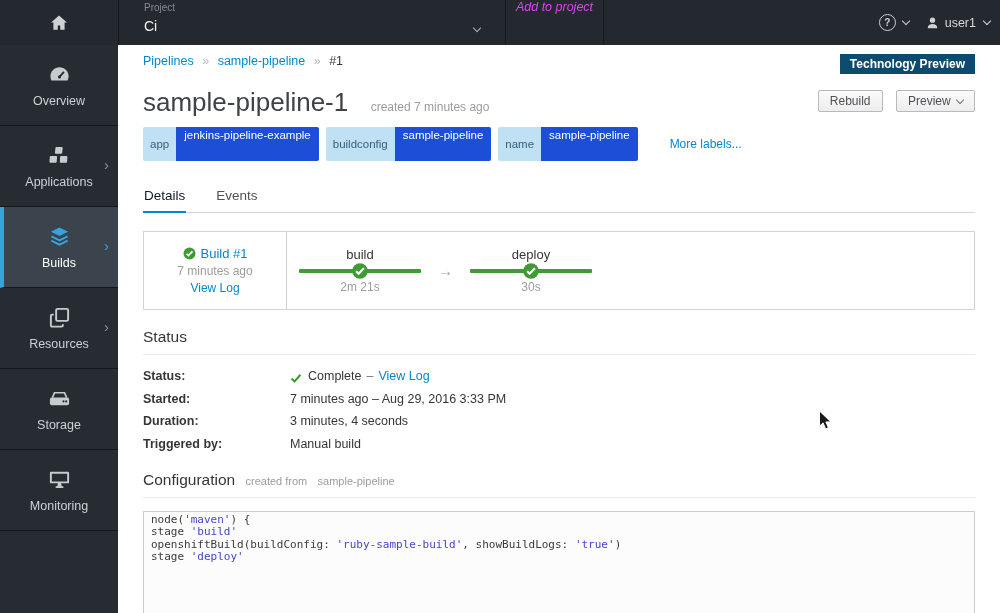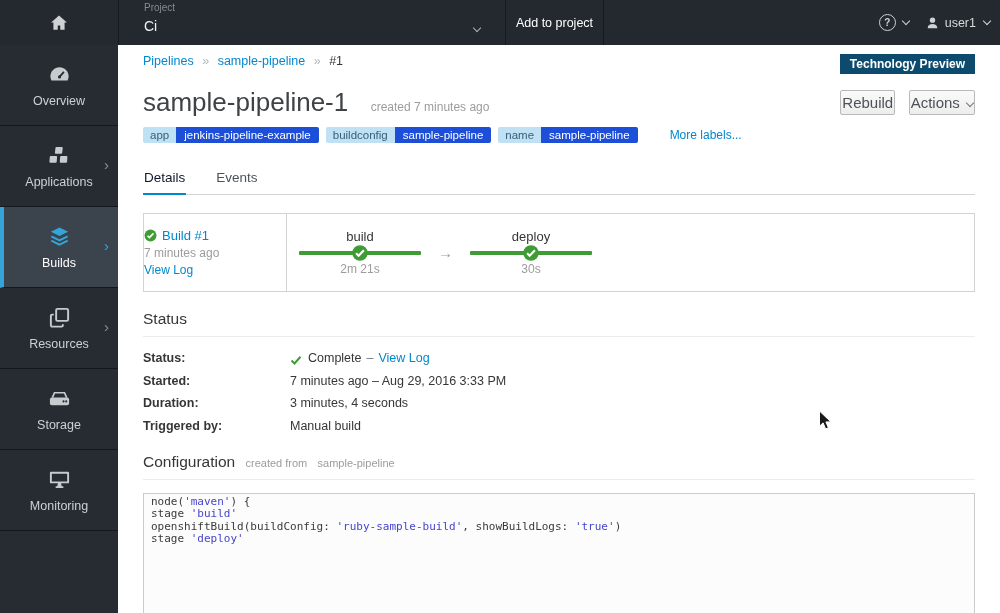--- a/index.html
+++ b/index.html
@@ -10,21 +10,21 @@
   .topbar{position:absolute;top:0;left:0;width:1000px;height:45px;background:#24292f;}
   .home-btn{position:absolute;left:0;top:0;width:118px;height:45px;display:flex;
     align-items:center;justify-content:center;border-right:1px solid #16191d;cursor:pointer;}
   .home-btn svg{width:20px;height:20px;fill:#cfd2d4;}
   .project-select{position:absolute;left:119px;top:0;width:386px;height:45px;cursor:pointer;}
   .project-label{position:absolute;left:25px;top:2px;font-size:10px;color:#878b8e;}
   .project-name{position:absolute;left:25px;top:18px;font-size:14px;color:#f0f2f3;}
   .project-caret{position:absolute;left:352px;top:19px;color:#aeb2b5;}
   .tb-divider{position:absolute;top:0;width:1px;height:45px;background:#16191d;}
   .add-to-project{position:absolute;left:506px;top:0;width:97px;height:45px;display:flex;
-    align-items:center;justify-content:center;font-size:12.5px;color:#ffffff;cursor:pointer;}
+    justify-content:center;font-size:12.5px;color:#d946ef;cursor:pointer;font-style:italic;}
   .tb-right{position:absolute;right:10px;top:0;height:45px;display:flex;align-items:center;gap:6px;}
   .help-btn{display:flex;align-items:center;gap:4px;color:#cfd2d4;cursor:pointer;margin-right:10px;}
   .help-circle{width:15px;height:15px;border:1.5px solid #cfd2d4;border-radius:50%;
     font-size:10px;font-weight:bold;display:flex;align-items:center;justify-content:center;}
   .user-btn{display:flex;align-items:center;gap:5px;color:#d7dadb;font-size:12.5px;cursor:pointer;}
   .user-btn svg{width:15px;height:15px;fill:#cfd2d4;}
   .chev{display:inline-block;width:5px;height:5px;border-right:1.5px solid currentColor;
     border-bottom:1.5px solid currentColor;transform:rotate(45deg);margin-left:3px;position:relative;top:-2px;}
 
   
@@ -40,42 +40,42 @@
 
   
   .main{position:absolute;left:118px;top:45px;width:882px;height:568px;background:#fff;
     padding:0 25px;box-sizing:border-box;overflow:hidden;}
   a.lnk{color:#0088ce;text-decoration:none;cursor:pointer;}
   .breadcrumb{margin-top:9px;font-size:12.5px;color:#363636;}
   .breadcrumb .sep{color:#b3b6b8;margin:0 5px;}
   .tech-badge{position:absolute;top:9px;right:25px;background:#0c4a6e;color:#fff;
     font-size:12px;font-weight:bold;padding:3px 10px;cursor:default;}
   .hdr-buttons{position:absolute;top:45px;right:25px;}
-  .btn{display:inline-block;padding:3px 1px;font-size:15px;color:#4d5258;
+  .btn{display:inline-block;padding:3px 11px;font-size:12px;color:#4d5258;
     background:linear-gradient(to bottom,#fafafa 0%,#ededed 100%);
     border:1px solid #b9b9b9;border-radius:2px;margin-left:9px;cursor:pointer;}
   .btn .chev{border-color:#72767b;}
   .title-row{margin-top:19px;}
   .page-title{display:inline;font-size:26px;font-weight:300;color:#3f4346;margin:0;}
   .created-ago{font-size:12px;color:#9c9c9c;margin-left:18px;}
   .labels-row{margin-top:9px;display:flex;align-items:center;}
   .label-pair{display:inline-flex;margin-right:7px;font-size:11.5px;border-radius:2px;overflow:hidden;}
-  .label-key{background:#bfe1f3;color:#35607d;padding:2px 7px;}
+  .label-key{background:#bfe1f3;color:#35607d;padding:11px 7px;}
   .label-val{background:#1d4ed8;color:#fff;padding:2px 8px;}
   .more-labels{font-size:12px;margin-left:5px;padding-left:20px;}
 
   
   .tabs{margin-top:23px;border-bottom:1px solid #d4d4d4;display:flex;}
   .tab{font-size:13.5px;color:#4d5258;padding:4px 1px 8px;margin-right:29px;cursor:pointer;}
   .tab.active{color:#0f172a;border-bottom:2px solid #0088ce;margin-bottom:-1px;}
 
   
   .pipeline-card{margin-top:18px;border:1px solid #d3d3d3;height:77px;display:flex;}
   .card-left{width:142px;border-right:1px solid #d3d3d3;display:flex;flex-direction:column;
-    align-items:flex-start;justify-content:center;}
+    align-items:center;justify-content:center;}
   .card-left .row1{font-size:13px;display:flex;align-items:center;gap:5px;}
   .card-left .row2{font-size:12px;color:#9c9c9c;margin-top:3px;}
   .card-left .row3{font-size:12px;margin-top:3px;}
   .card-stages{flex:1;display:flex;align-items:center;padding-left:12px;}
   .stage{width:122px;text-align:center;}
   .stage-name{font-size:13px;color:#363636;margin-bottom:7px;}
   .stage-line{position:relative;height:4px;background:#3f9c35;border-radius:1px;}
   .stage-circle{position:absolute;left:50%;top:50%;transform:translate(-50%,-50%);}
   .stage-duration{font-size:12px;color:#9c9c9c;margin-top:7px;}
   .stage-arrow{width:49px;text-align:center;color:#9c9c9c;font-size:15px;}
@@ -208,21 +208,21 @@
       <a class="lnk">Pipelines</a>
       <span class="sep">»</span>
       <a class="lnk">sample-pipeline</a>
       <span class="sep">»</span>
       <span>#1</span>
     </div>
 
     <span class="tech-badge">Technology Preview</span>
     <div class="hdr-buttons">
       <button class="btn">Rebuild</button>
-      <button class="btn"><span>Actions</span>&nbsp;<span class="chev"></span></button>
+      <button class="btn"><span>Preview</span>&nbsp;<span class="chev"></span></button>
     </div>
 
     <div class="title-row">
       <h1 class="page-title">sample-pipeline-1</h1>
       <span class="created-ago">created 7 minutes ago</span>
     </div>
 
     <div class="labels-row">
       <span class="label-pair">
         <span class="label-key">app</span>

